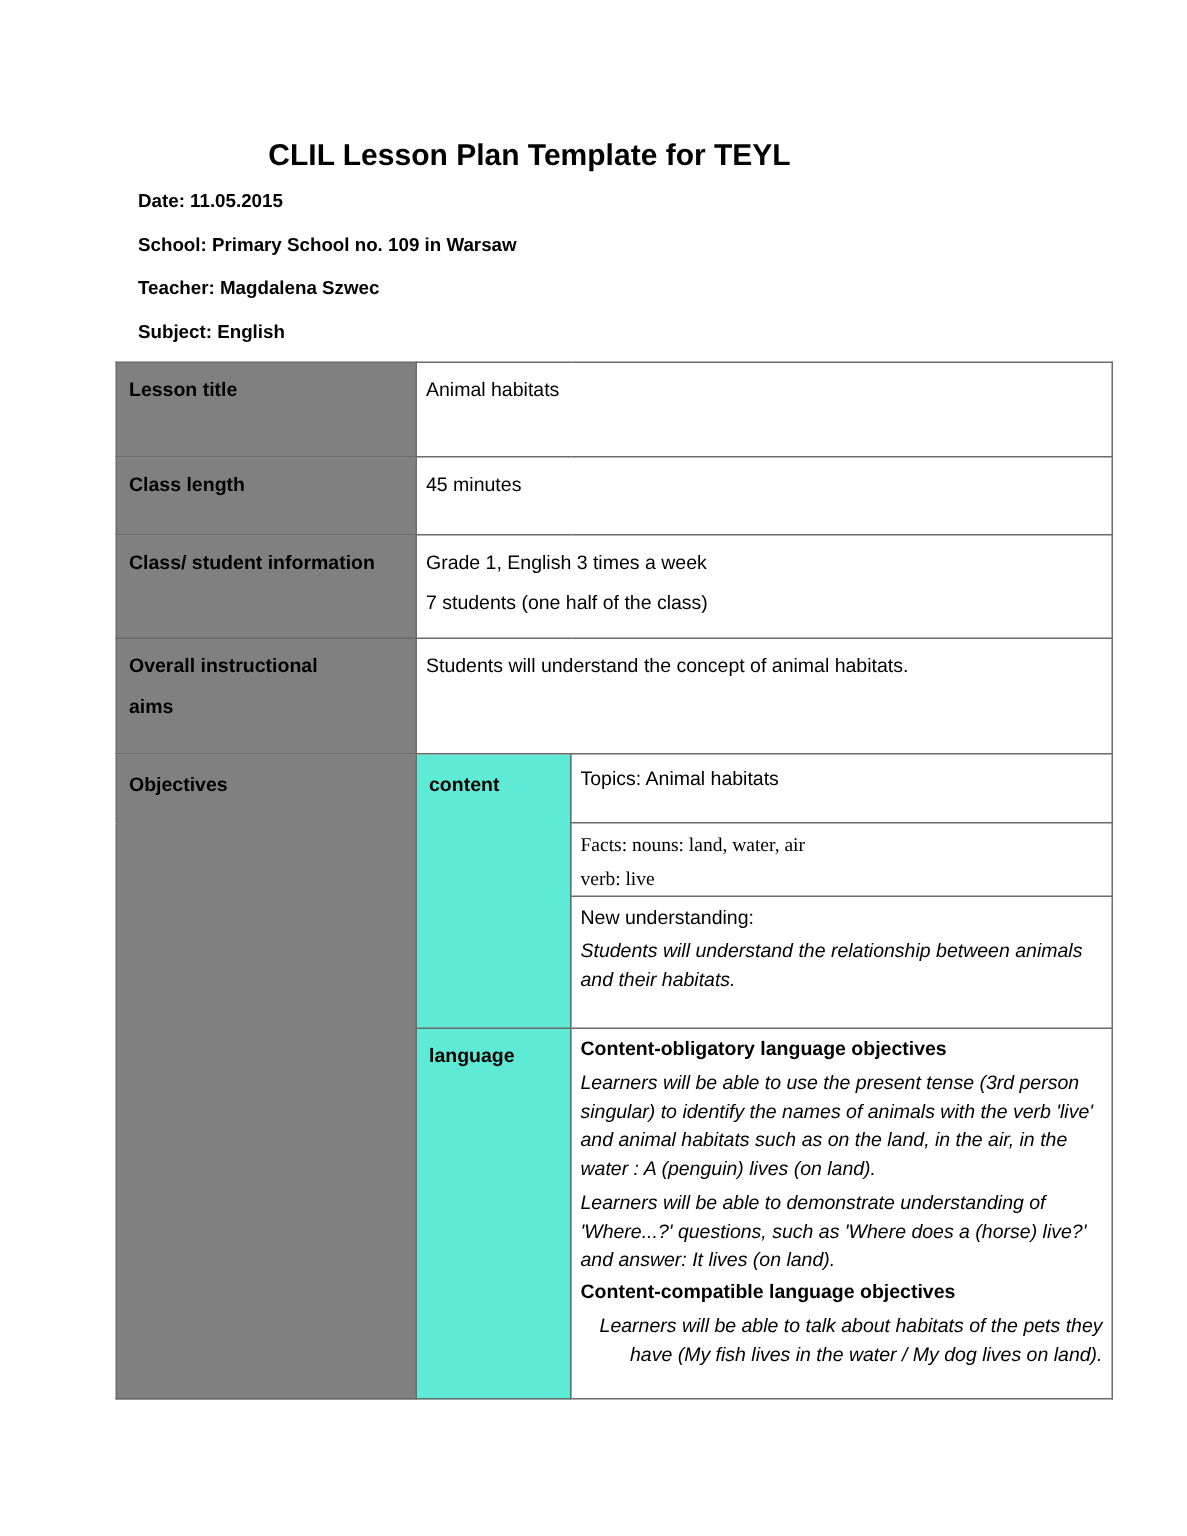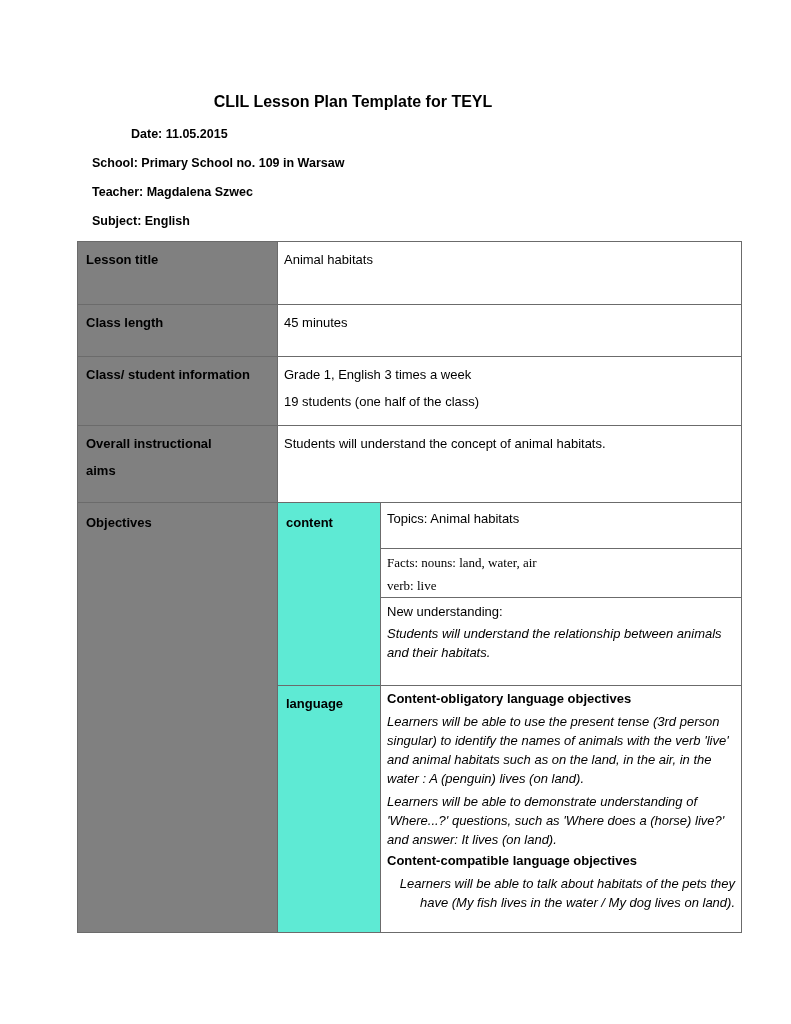--- a/index.html
+++ b/index.html
@@ -1,37 +1,37 @@
 <!DOCTYPE html>
 <html><head>
 <meta charset="utf-8">
 <style>
   html, body { margin: 0; padding: 0; background: #ffffff; }
   body { width: 791px; height: 1024px; position: relative; font-family: "Liberation Sans", "DejaVu Sans", sans-serif; color: #000; }
-  .title { position: absolute; top: 93px; left: 0; width: 706px; text-align: center; font-size: 16px; font-weight: bold; padding-left: 0; }
+  .title { position: absolute; top: 93px; left: 0; width: 706px; text-align: center; font-size: 20px; font-weight: bold; padding-left: 0; }
   .title span { position: relative; left: 0px; }
   .meta { position: absolute; left: 92px; font-size: 12.5px; font-weight: bold; }
   table.plan { position: absolute; top: 241px; left: 77px; width: 664px; border-collapse: collapse; table-layout: fixed; font-size: 13px; }
   table.plan td { border: 1px solid #6b6b6b; vertical-align: top; padding: 0; }
   td.head { background: #808080; font-weight: bold; padding: 10px 8px 0 8px !important; }
   td.sub { background: #5eead4; font-weight: bold; padding: 12px 8px 0 8px !important; }
   td.val { padding: 10px 6px 0 6px !important; }
   td.cell { padding: 6px 6px 0 6px !important; line-height: 19px; }
   .line { display: block; }
   .spaced { line-height: 27px; }
   .it { font-style: italic; }
   .bold { font-weight: bold; }
   .para { margin: 0 0 4px 0; }
 </style>
 </head>
 <body>
 
 <div class="title"><span>CLIL Lesson Plan Template for TEYL</span></div>
 
-<div class="meta" style="top:127px;margin-left:39px;">Date: 11.05.2015</div>
+<div class="meta" style="top:127px;">Date: 11.05.2015</div>
 <div class="meta" style="top:156px;">School: Primary School no. 109 in Warsaw</div>
 <div class="meta" style="top:185px;">Teacher: Magdalena Szwec</div>
 <div class="meta" style="top:214px;">Subject: English</div>
 
 <table class="plan">
   <colgroup>
     <col style="width:200px">
     <col style="width:103px">
     <col style="width:361px">
   </colgroup>
@@ -44,21 +44,21 @@
 
   <tr style="height:52px">
     <td class="head">Class length</td>
     <td class="val" colspan="2">45 minutes</td>
   </tr>
 
   <tr style="height:69px">
     <td class="head">Class/ student information</td>
     <td class="val spaced" colspan="2" style="padding-top:4px !important;">
       <span class="line">Grade 1, English 3 times a week</span>
-      <span class="line">19 students (one half of the class)</span>
+      <span class="line">7 students (one half of the class)</span>
     </td>
   </tr>
 
   <tr style="height:77px">
     <td class="head spaced" style="padding-top:4px !important;">
       <span class="line">Overall instructional</span>
       <span class="line">aims</span>
     </td>
     <td class="val" colspan="2">Students will understand the concept of animal habitats.</td>
   </tr>

